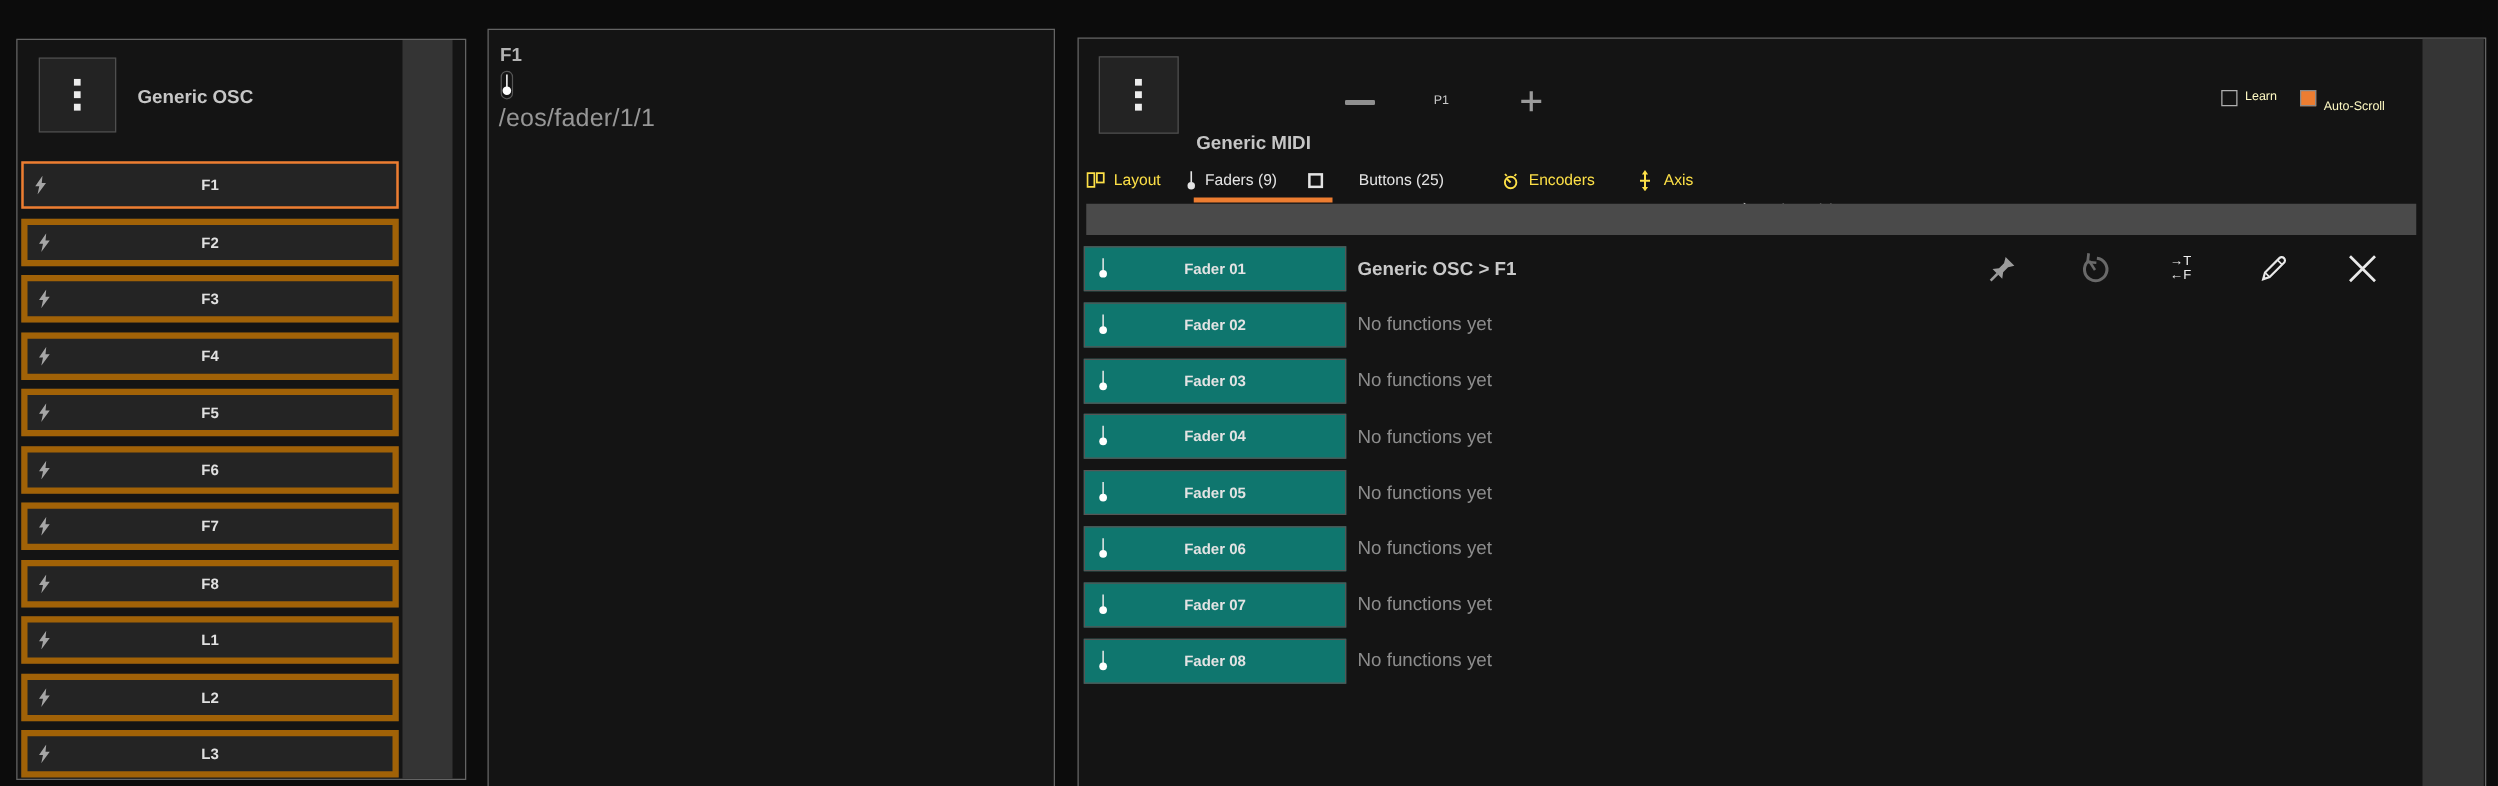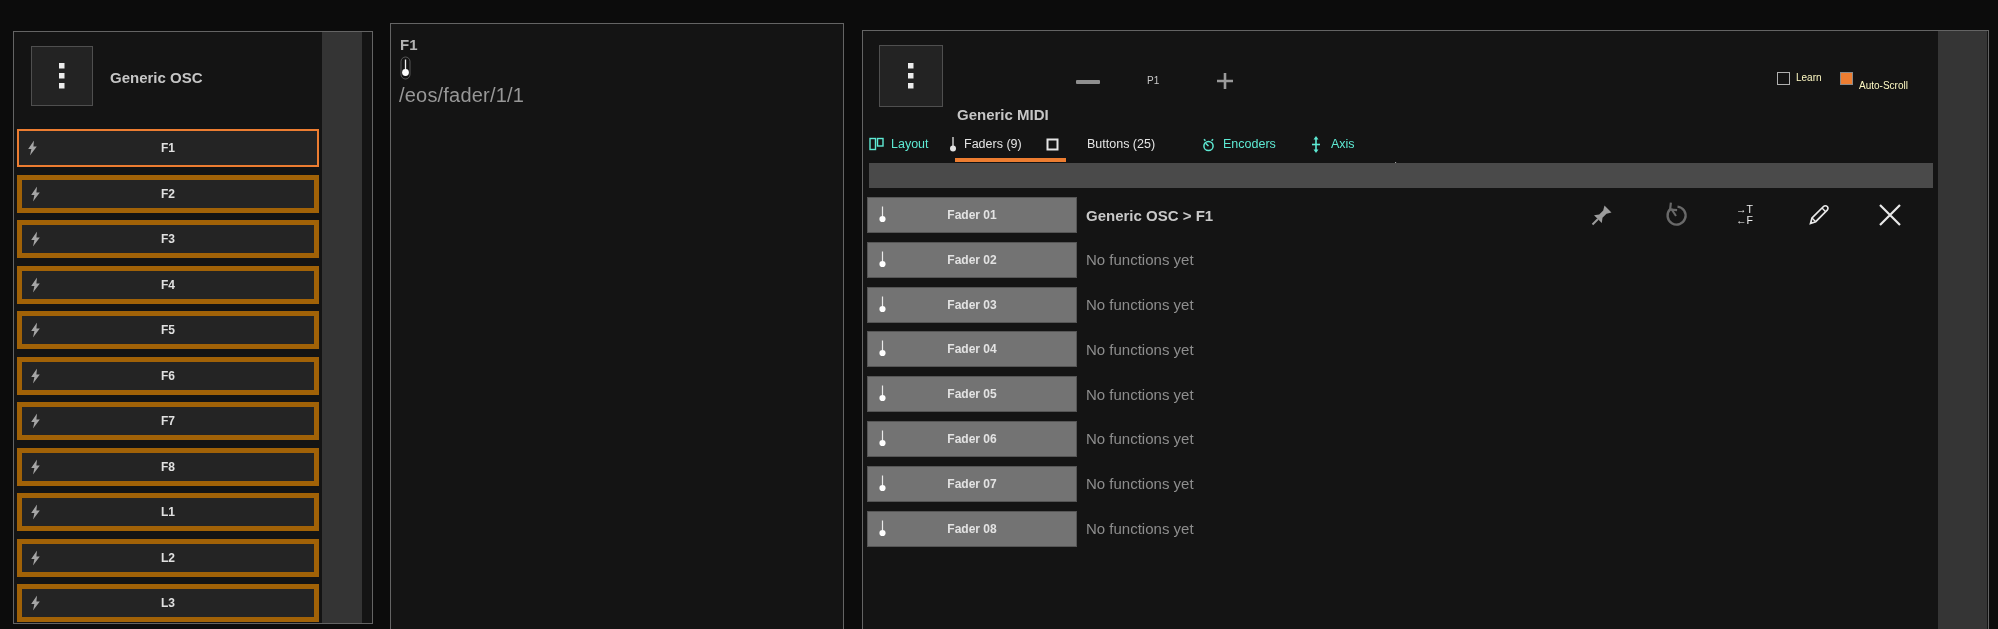--- a/index.html
+++ b/index.html
@@ -35,35 +35,35 @@
   .rp-page{position:absolute;left:284px;top:44px;font-size:10px;color:#c9c9c9;text-align:right;}
   .rp-plus{position:absolute;left:352px;top:40px;line-height:0;cursor:pointer;}
   .chk{position:absolute;width:13px;height:13px;box-sizing:border-box;border:1px solid #b0b0b0;background:transparent;cursor:pointer;}
   .chk.checked{background:#ED7D31;border-color:#8a8a8a;}
   .chk-label{position:absolute;font-size:10px;color:#fef9c3;}
   #learn-box{left:914px;top:41px;} #learn-label{left:933px;top:41px;}
   #as-box{left:977px;top:41px;} #as-label{left:996px;top:49px;text-align:center;}
 
   #tabs{position:absolute;left:0;top:102px;width:100%;height:24px;}
   .tab{position:absolute;top:0;height:22px;display:flex;align-items:center;gap:7px;font-size:12.5px;color:#e4e4e4;cursor:pointer;white-space:nowrap;}
-  .tab.disabled{color:#5eead4;}
+  .tab.disabled{color:#fde047;}
   .tab .tab-ic{line-height:0;display:flex;}
   #tabs .tab:nth-of-type(1){left:6px;}
   #tabs .tab:nth-of-type(2){left:86px;}
   #tabs .tab:nth-of-type(3){left:183px;gap:28px;}
   #tabs .tab:nth-of-type(4){left:338px;}
   #tabs .tab:nth-of-type(5){left:445px;}
   #tabs .tab:nth-of-type(6){left:531px;margin-top:24px;}
   #tab-underline{position:absolute;left:92px;top:127px;width:111px;height:3.5px;background:#ED7D31;}
   .hscroll{position:absolute;left:6px;top:132px;width:1064px;height:25px;background:#4a4a4a;}
   .vscroll{position:absolute;left:1075px;top:0;width:49px;height:100%;background:#353535;}
 
   #rows{position:absolute;left:4px;top:166px;width:1067px;display:flex;flex-direction:column;gap:8.8px;}
   .frow{position:relative;height:36px;display:flex;align-items:center;}
-  .fbox{position:relative;width:210px;height:36px;box-sizing:border-box;background:#737373;border:1px solid #565656;display:flex;align-items:center;justify-content:center;cursor:pointer;flex:none;}
+  .fbox{position:relative;width:210px;height:36px;box-sizing:border-box;background:#0f766e;border:1px solid #565656;display:flex;align-items:center;justify-content:center;cursor:pointer;flex:none;}
   .fbox-ic{position:absolute;left:10px;top:50%;transform:translateY(-50%);line-height:0;}
   .fbox-label{font-size:12px;font-weight:700;color:#e3e3e3;}
   .ffunc{margin-left:9px;font-size:15px;color:#8d8d8d;white-space:nowrap;}
   .frow.mapped .ffunc{font-weight:700;color:#c9c9c9;}
   .ficons{display:none;}
   .frow.mapped .ficons{display:block;position:absolute;left:0;top:0;width:100%;height:100%;pointer-events:none;}
   .act{position:absolute;top:50%;transform:translateY(-50%);line-height:0;cursor:pointer;pointer-events:auto;}
   .act.pin{left:722px;} .act.reset{left:795px;} .act.tf{left:869px;}
   .act.edit{left:938px;} .act.del{left:1010px;}
   .tf{font-size:10.5px;line-height:11px;color:#f0f0f0;text-align:left;}

